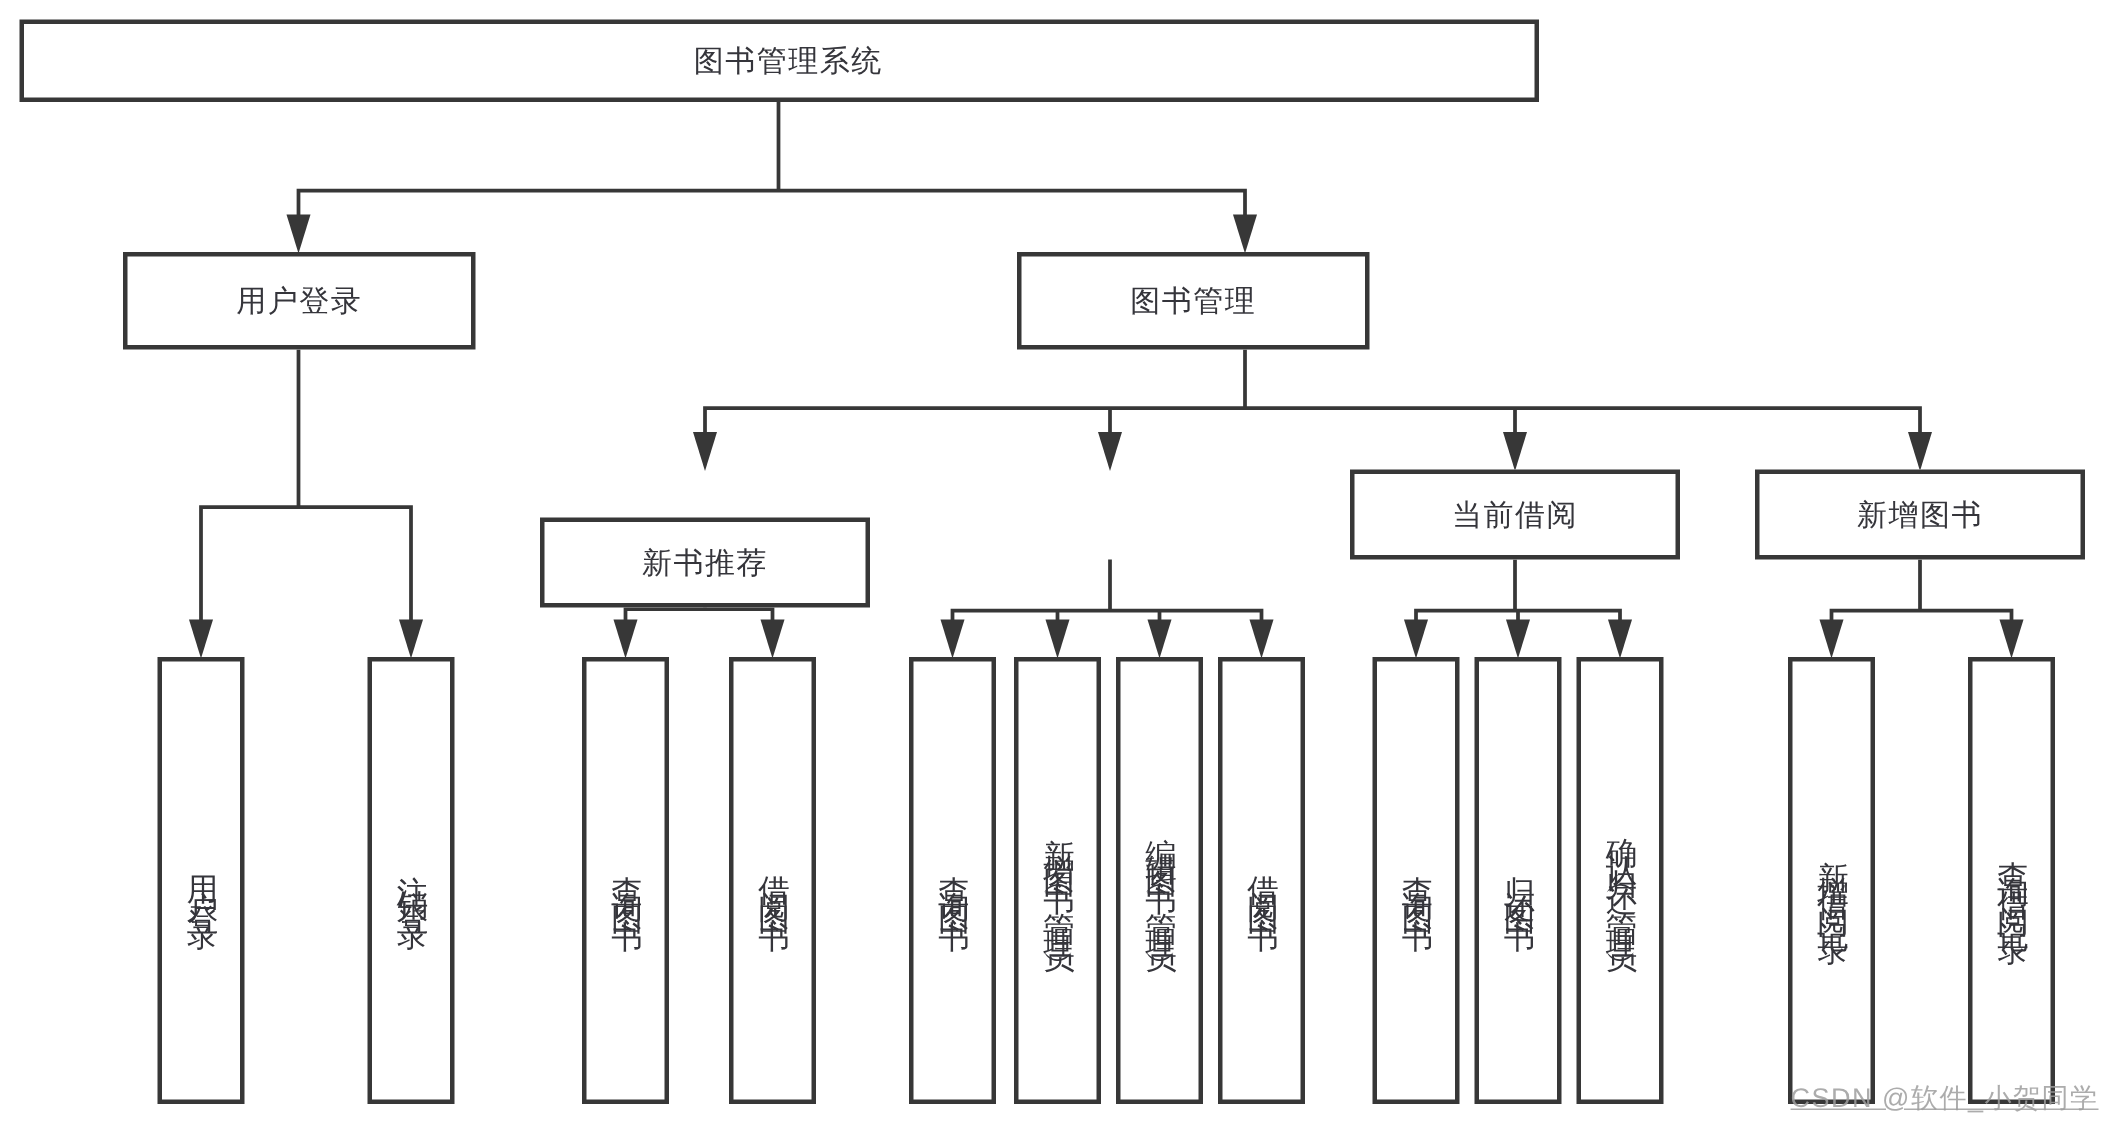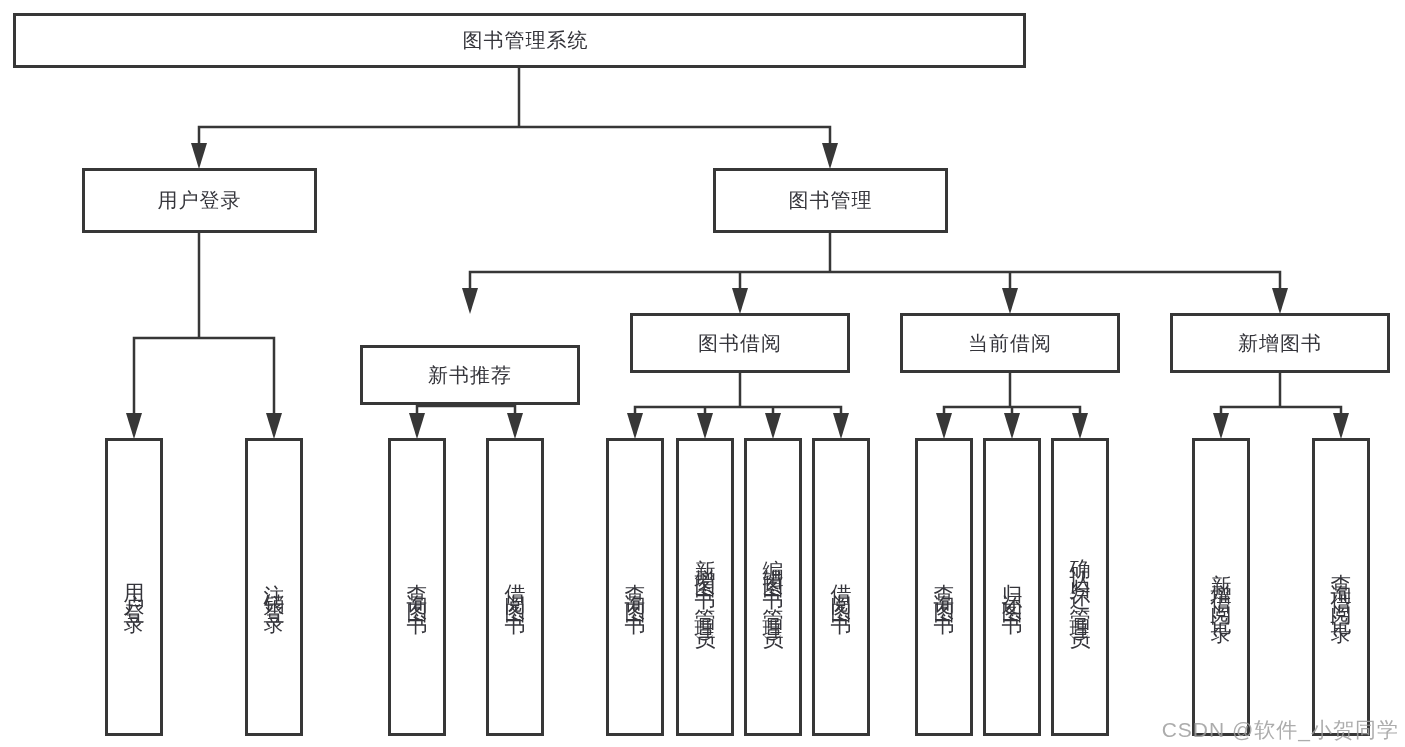--- a/index.html
+++ b/index.html
@@ -23,21 +23,21 @@
     color:#35353b;
   }
   .hlabel{
     font-size:20px;
     letter-spacing:1px;
     white-space:nowrap;
   }
   .root{left:13px;top:13px;width:1013px;height:55px;padding-left:12px;}
   .l2{top:168px;width:235px;height:65px;}
   .l2a{left:82px;}
-  .l2b{left:713px;}
+  .l2b{left:678px;}
   .l3{top:313px;width:220px;height:60px;}
   .l3a{left:360px;margin-top:32px;}
   .l3b{left:630px;}
   .l3c{left:900px;}
   .l3d{left:1170px;}
   .leaf{top:438px;width:58px;height:298px;}
   .vlabel{
     writing-mode:vertical-rl;
     text-orientation:mixed;
     font-size:21px;
@@ -46,25 +46,26 @@
     white-space:nowrap;
   }
   .lf1{left:105px;} .lf2{left:245px;}
   .lf3{left:388px;} .lf4{left:486px;}
   .lf5{left:606px;} .lf6{left:676px;} .lf7{left:744px;} .lf8{left:812px;}
   .lf9{left:915px;} .lf10{left:983px;} .lf11{left:1051px;}
   .lf12{left:1192px;} .lf13{left:1312px;}
   .watermark{
     position:absolute;
     right:6px;bottom:3px;
-    font-size:21px;
+    font-size:18px;
     color:rgba(158,158,158,0.85);
     z-index:2;
     letter-spacing:1px;
     white-space:nowrap;
+    text-decoration:underline;
   }
 </style>
 </head>
 <body>
 
 <div class="canvas">
 
   <svg class="connectors" width="1405" height="747" viewBox="0 0 1405 747" fill="none" stroke="#373737" stroke-width="2.5">
     <defs>
       <polygon id="ah" points="0,0 -8,-26 8,-26" fill="#373737" stroke="none"></polygon>
@@ -118,23 +119,20 @@
   <div class="box l2 l2a">
     <span class="hlabel">用户登录</span>
   </div>
   <div class="box l2 l2b">
     <span class="hlabel">图书管理</span>
   </div>
 
   <div class="box l3 l3a">
     <span class="hlabel">新书推荐</span>
   </div>
-  <div class="box l3 l3b">
-    <span class="hlabel">图书借阅</span>
-  </div>
   <div class="box l3 l3c">
     <span class="hlabel">当前借阅</span>
   </div>
   <div class="box l3 l3d">
     <span class="hlabel">新增图书</span>
   </div>
 
   <div class="box leaf lf1">
     <span class="vlabel">用户登录</span>
   </div>

